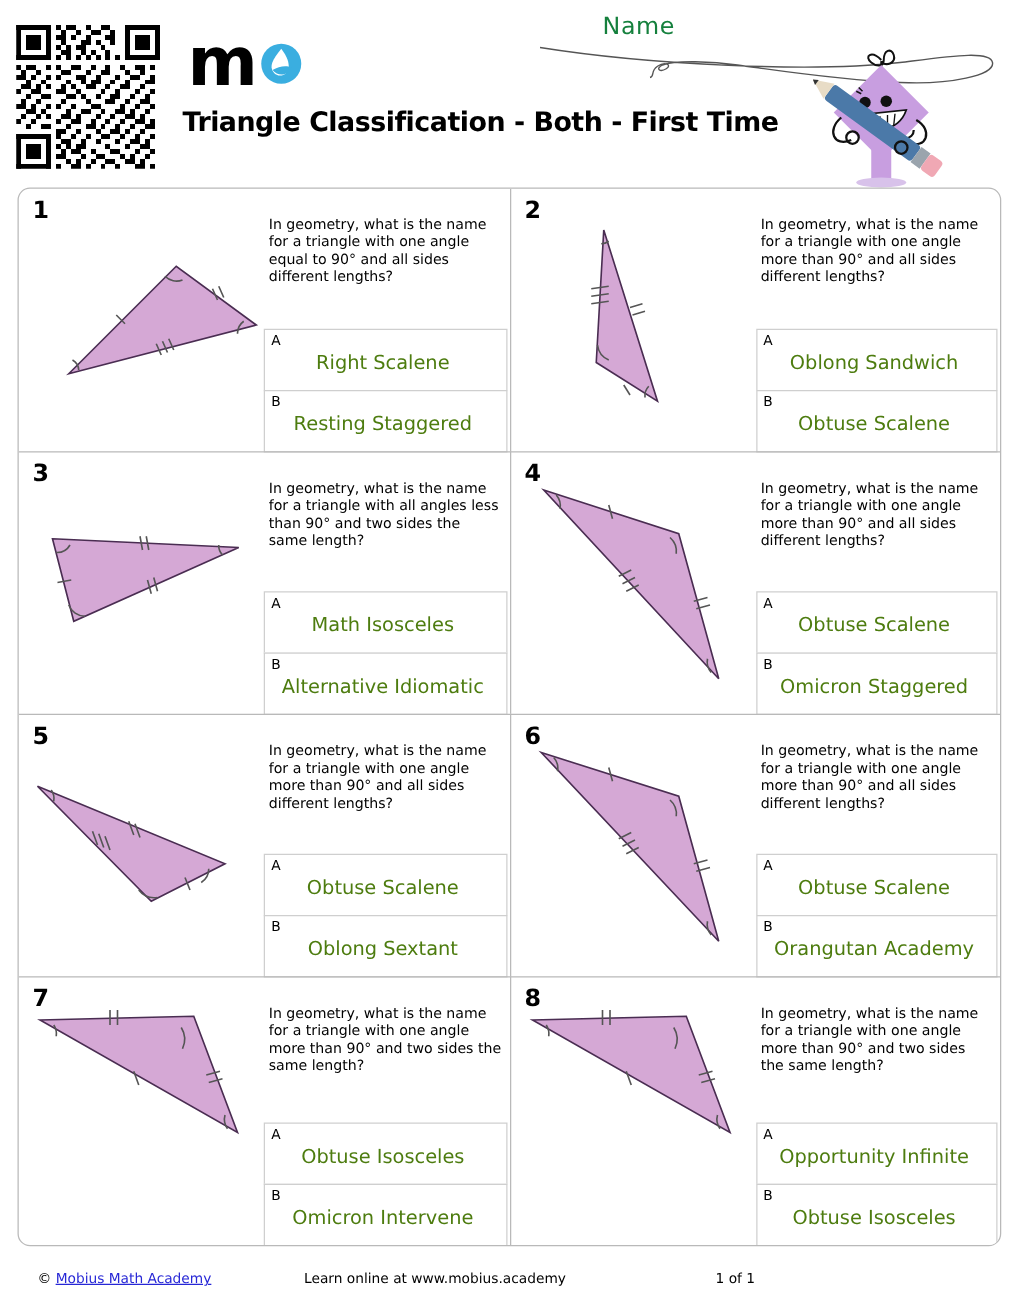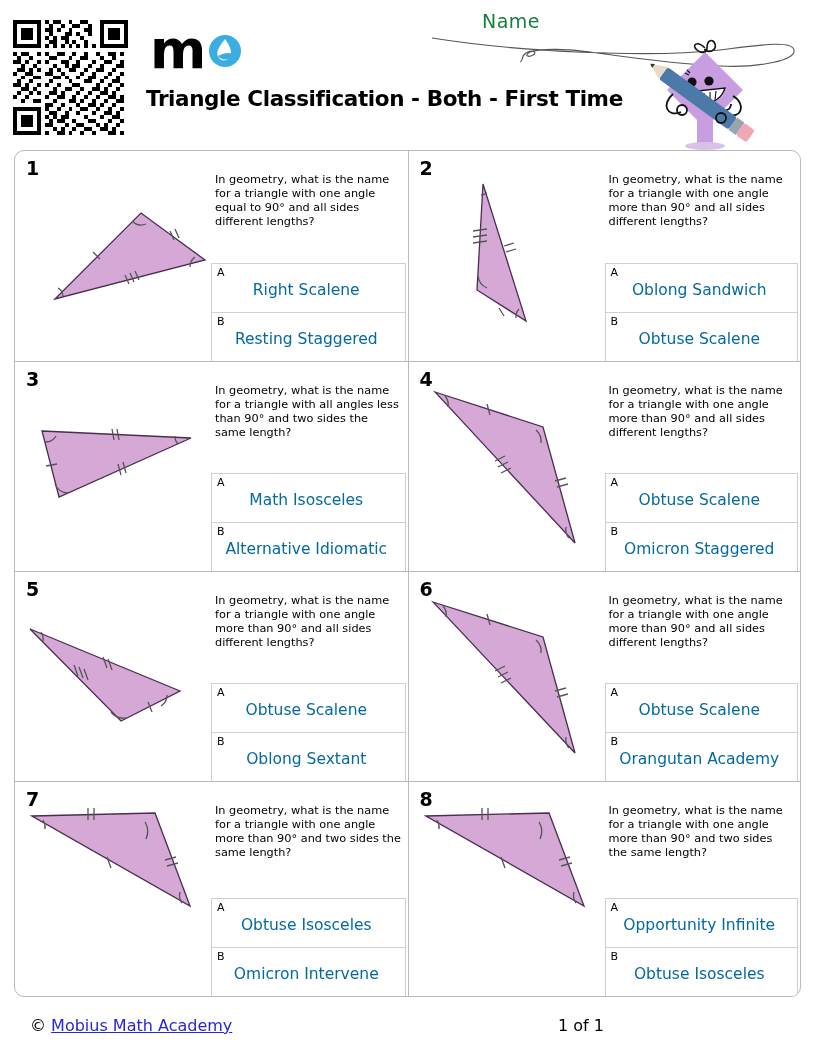--- a/index.html
+++ b/index.html
@@ -155,31 +155,31 @@
     font-family: "DejaVu Sans", sans-serif;
     font-size: 11px;
     color: #000;
   }
   .answer-text {
     position: absolute;
     left: 0; right: 4px; top: 17px;
     text-align: center;
     font-family: "DejaVu Sans", sans-serif;
     font-size: 15.5px;
-    color: #0369a1;
+    color: #4d7c0f;
   }
 
   
   .footer {
     position: absolute;
     left: 0; bottom: 14px;
     width: 696px;
     height: 20px;
     font-family: "DejaVu Sans", sans-serif;
-    font-size: 16px;
+    font-size: 11px;
     color: #000;
   }
   .foot-left {
     position: absolute; left: 30px; top: 0;
   }
   .foot-link {
     color: #2727d6;
     text-decoration: underline;
   }
   .foot-center {
@@ -726,16 +726,17 @@
         </div>
       </div>
     </div>
   </div>
 
   <div class="footer">
     <div class="foot-left">
       <span>©</span>
       <a class="foot-link" href="#">Mobius Math Academy</a>
     </div>
+    <div class="foot-center">Learn online at www.mobius.academy</div>
     <div class="foot-right">1 of 1</div>
   </div>
 
 </div>
 
 </body></html>

